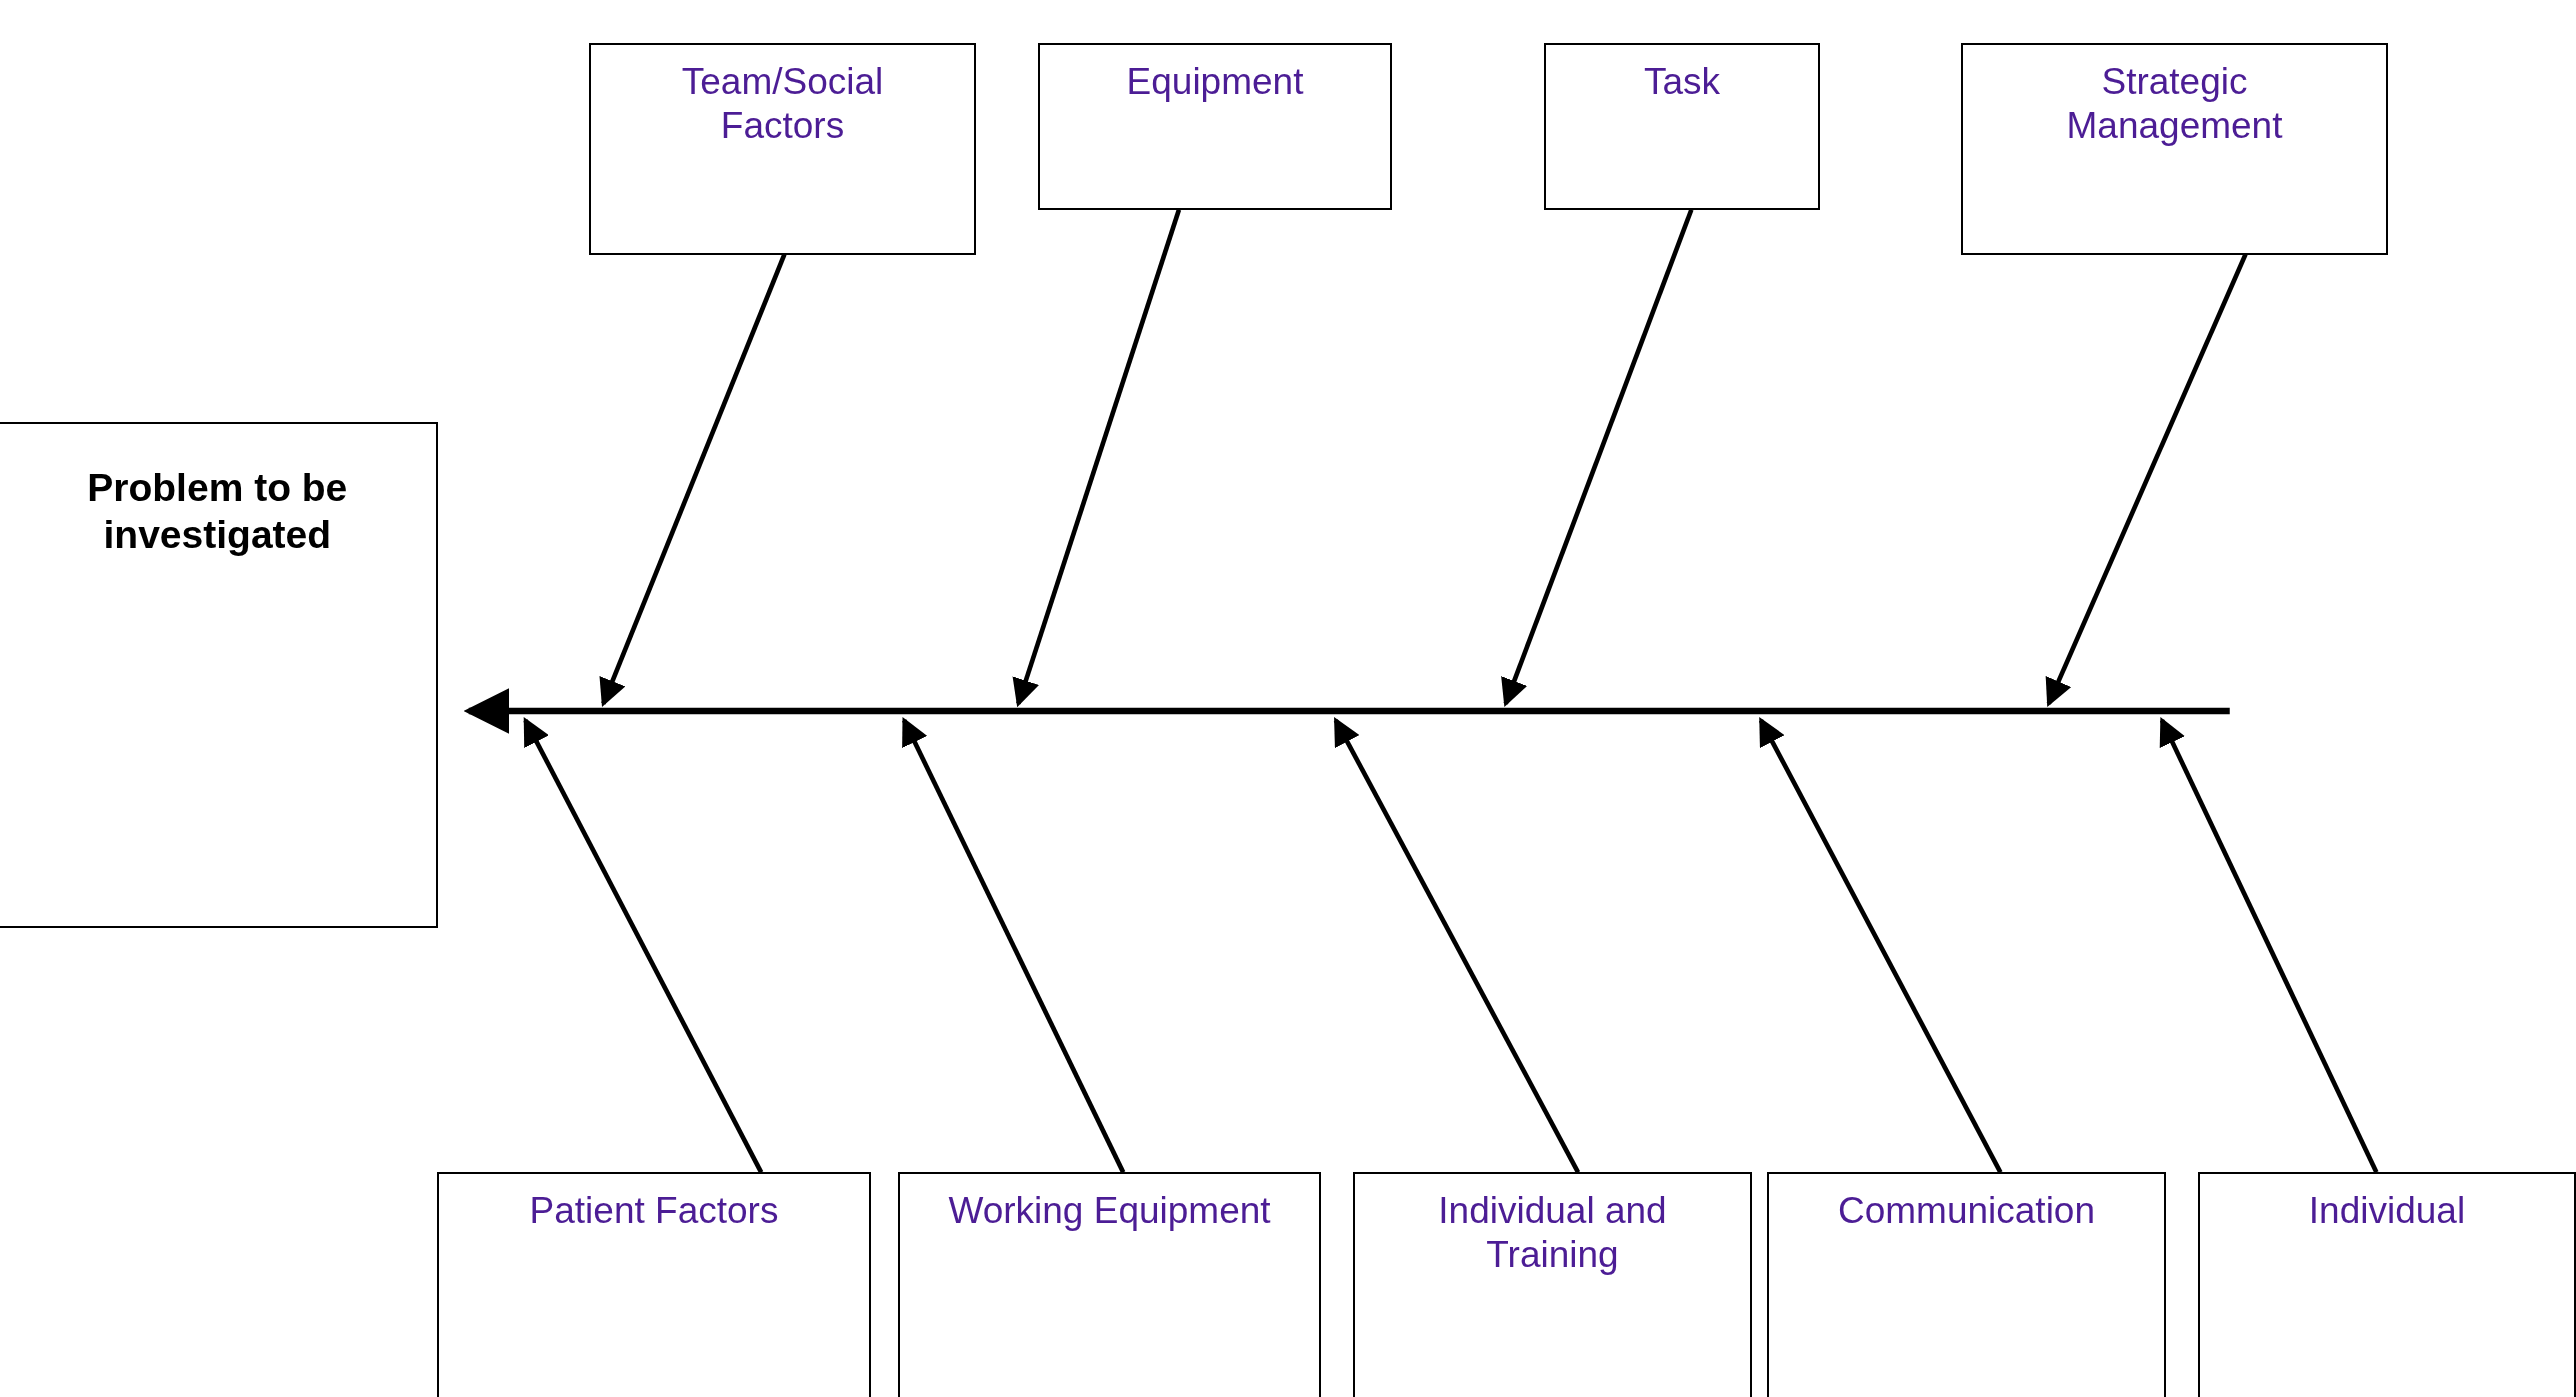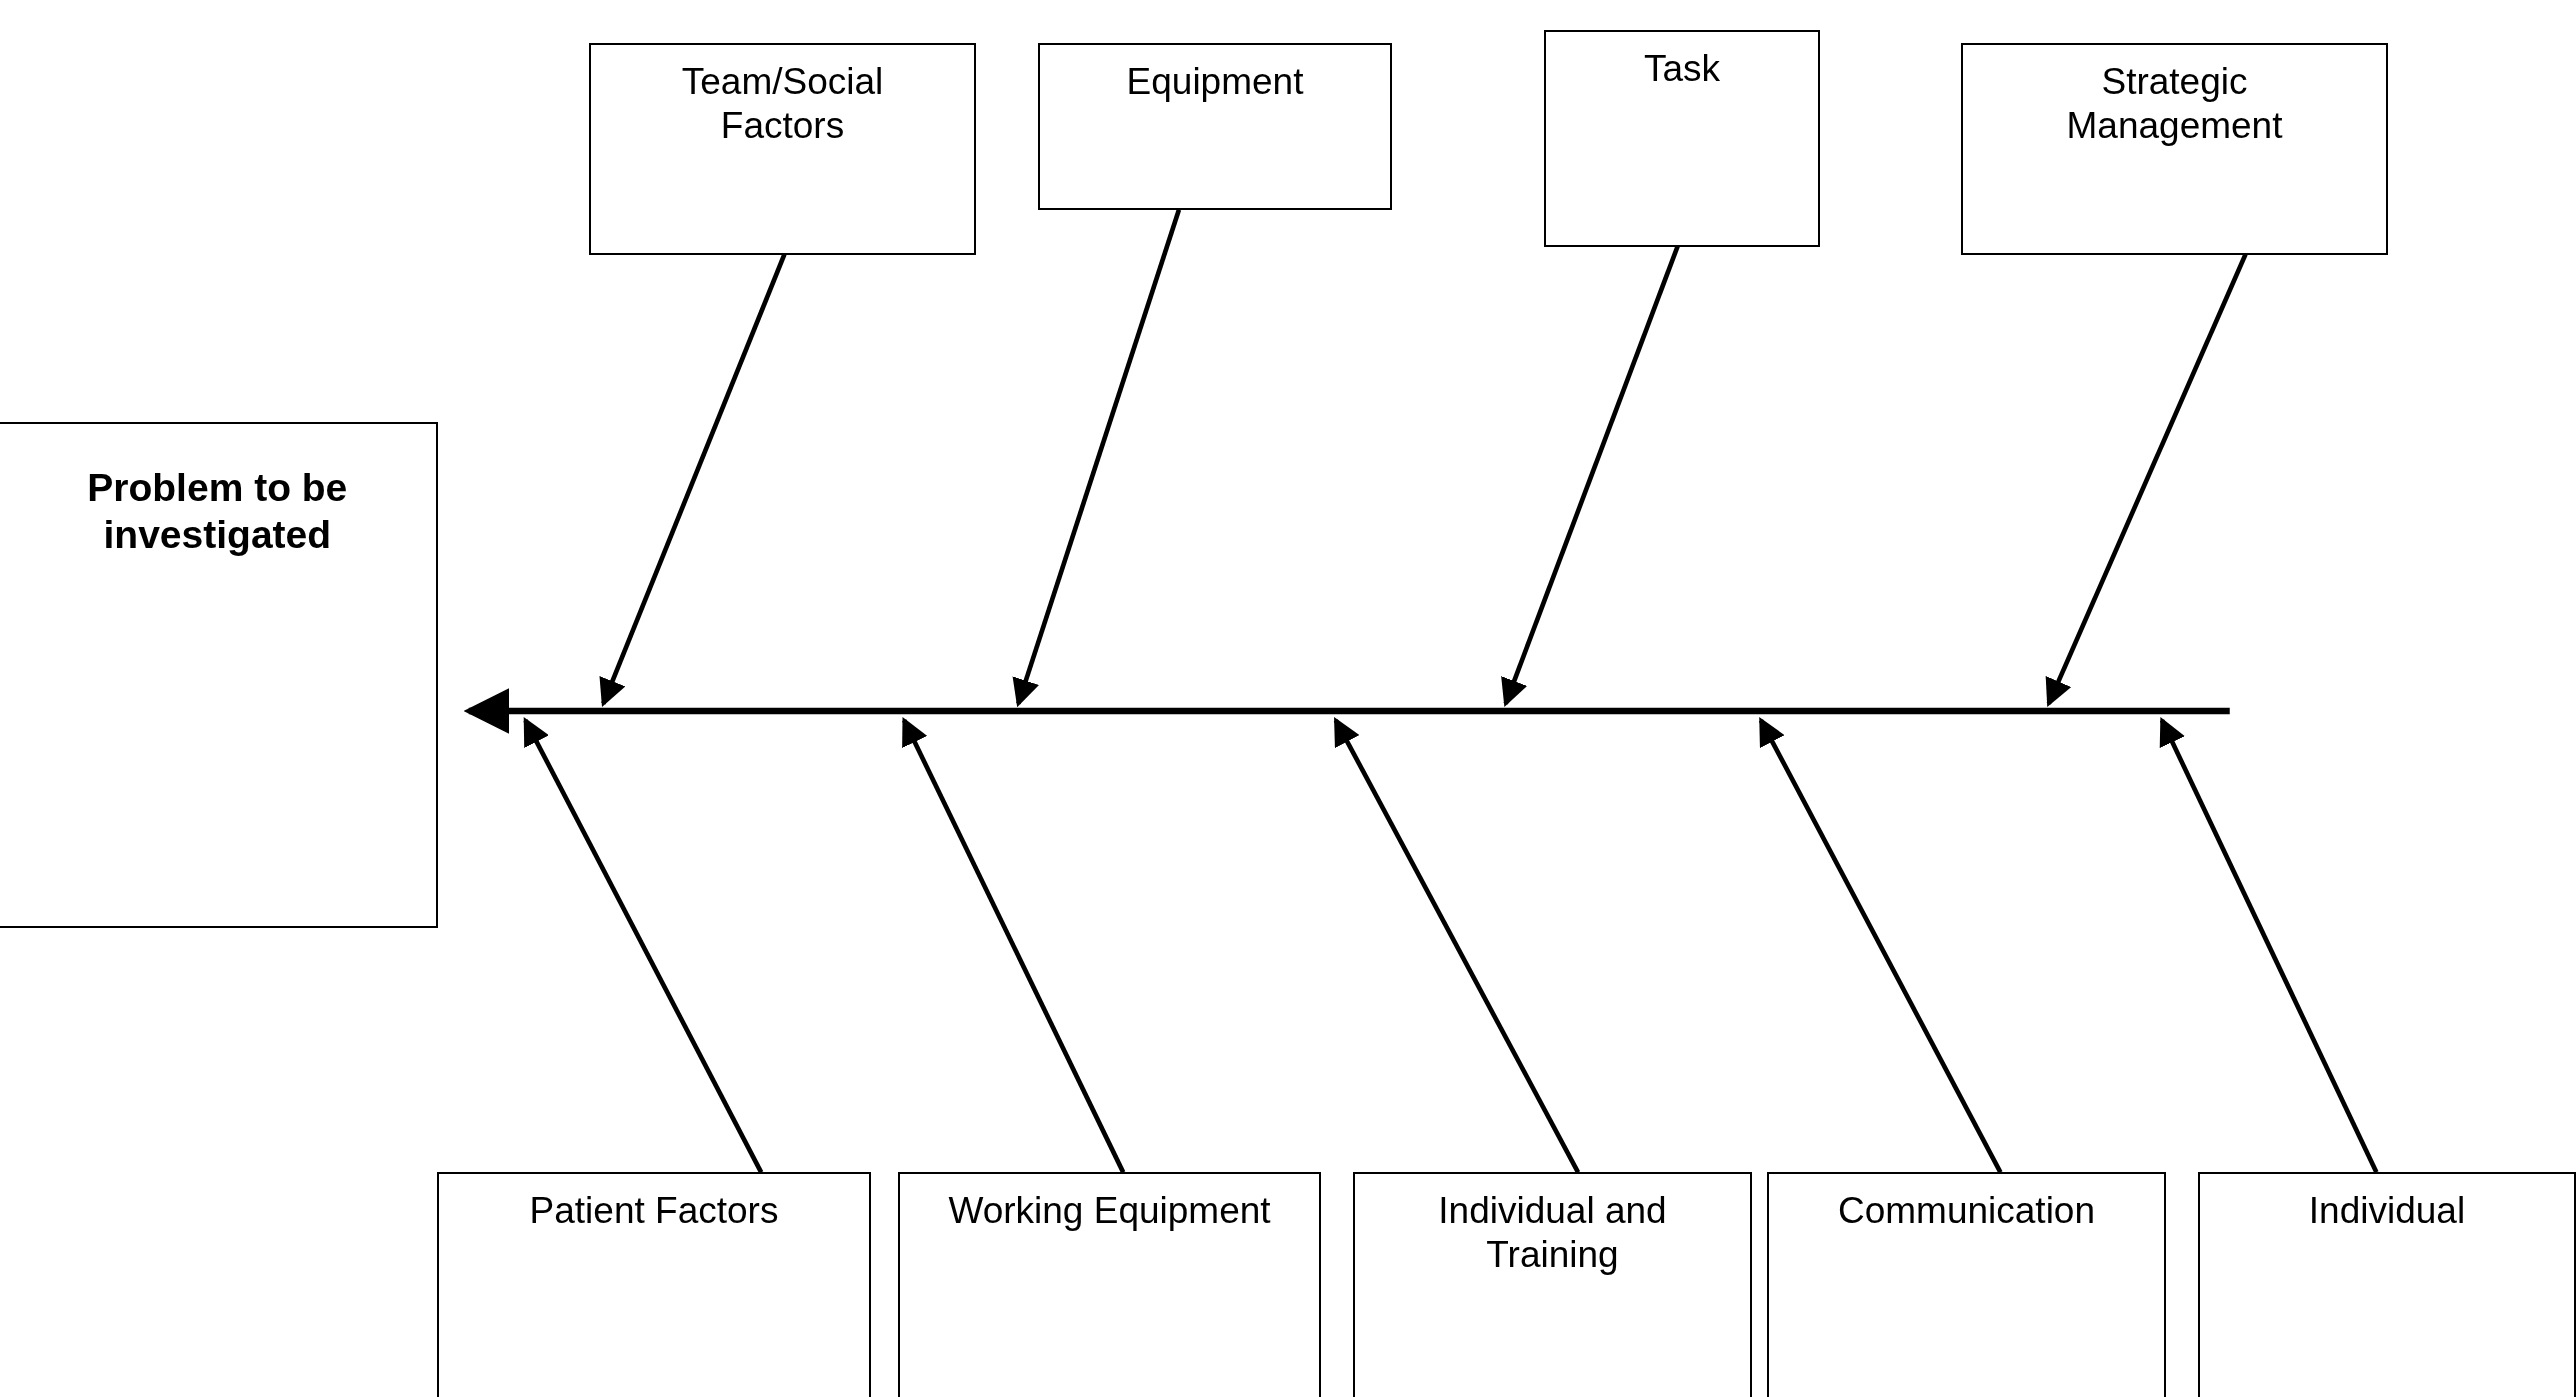--- a/index.html
+++ b/index.html
@@ -25,21 +25,21 @@
     height: 1397px;
   }
   .cat-box {
     position: absolute;
     box-sizing: border-box;
     border: 2.8px solid #000000;
     background: #ffffff;
     text-align: center;
     font-size: 37px;
     line-height: 1.18;
-    color: #000000;
+    color: #4c1d95;
     padding-top: 15px;
   }
   .problem-box {
     position: absolute;
     box-sizing: border-box;
     border: 2.8px solid #000000;
     background: #ffffff;
     text-align: center;
     font-size: 39px;
     font-weight: bold;
@@ -88,21 +88,21 @@
 
   <div class="cat-box" style="left:589px; top:43px; width:387px; height:212px;">
     <span class="label">Team/Social
 Factors</span>
   </div>
 
   <div class="cat-box" style="left:1038px; top:43px; width:354px; height:167px;text-align:center;">
     <span class="label">Equipment</span>
   </div>
 
-  <div class="cat-box" style="left:1544px; top:30px; width:276px; height:217px;">
+  <div class="cat-box" style="left:1544px; top:43px; width:276px; height:167px;">
     <span class="label">Task</span>
   </div>
 
   <div class="cat-box" style="left:1961px; top:43px; width:427px; height:212px;">
     <span class="label">Strategic
 Management</span>
   </div>
 
   <div class="cat-box" style="left:437px; top:1172px; width:434px; height:232px;">
     <span class="label">Patient Factors</span>

